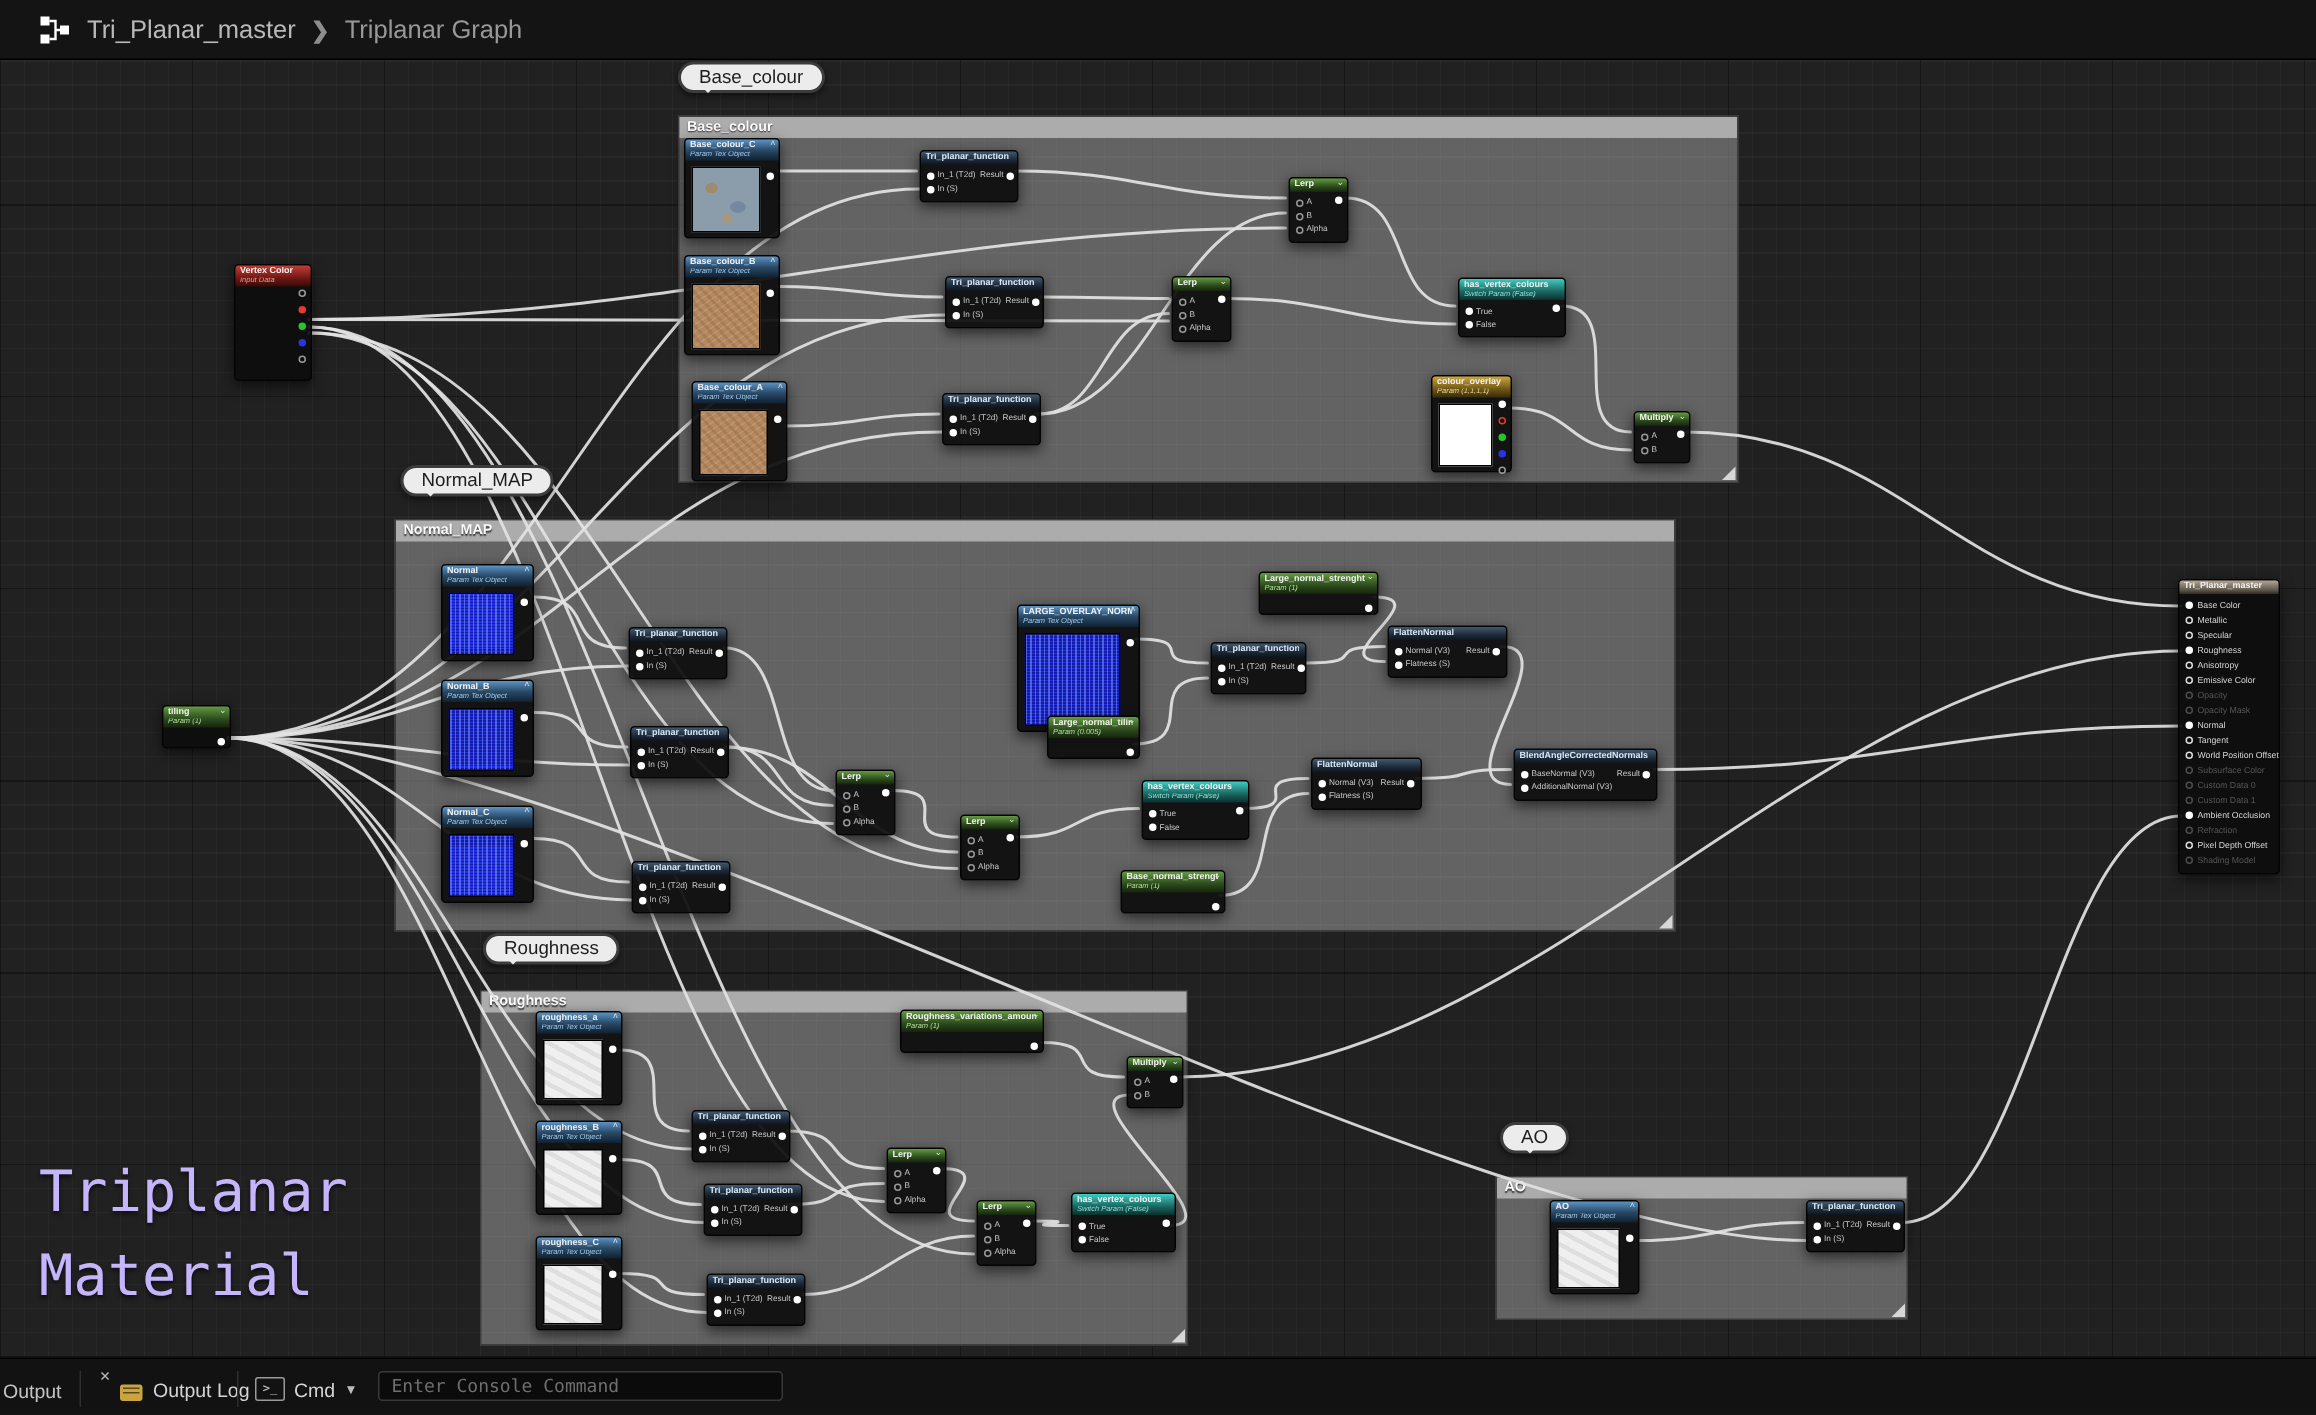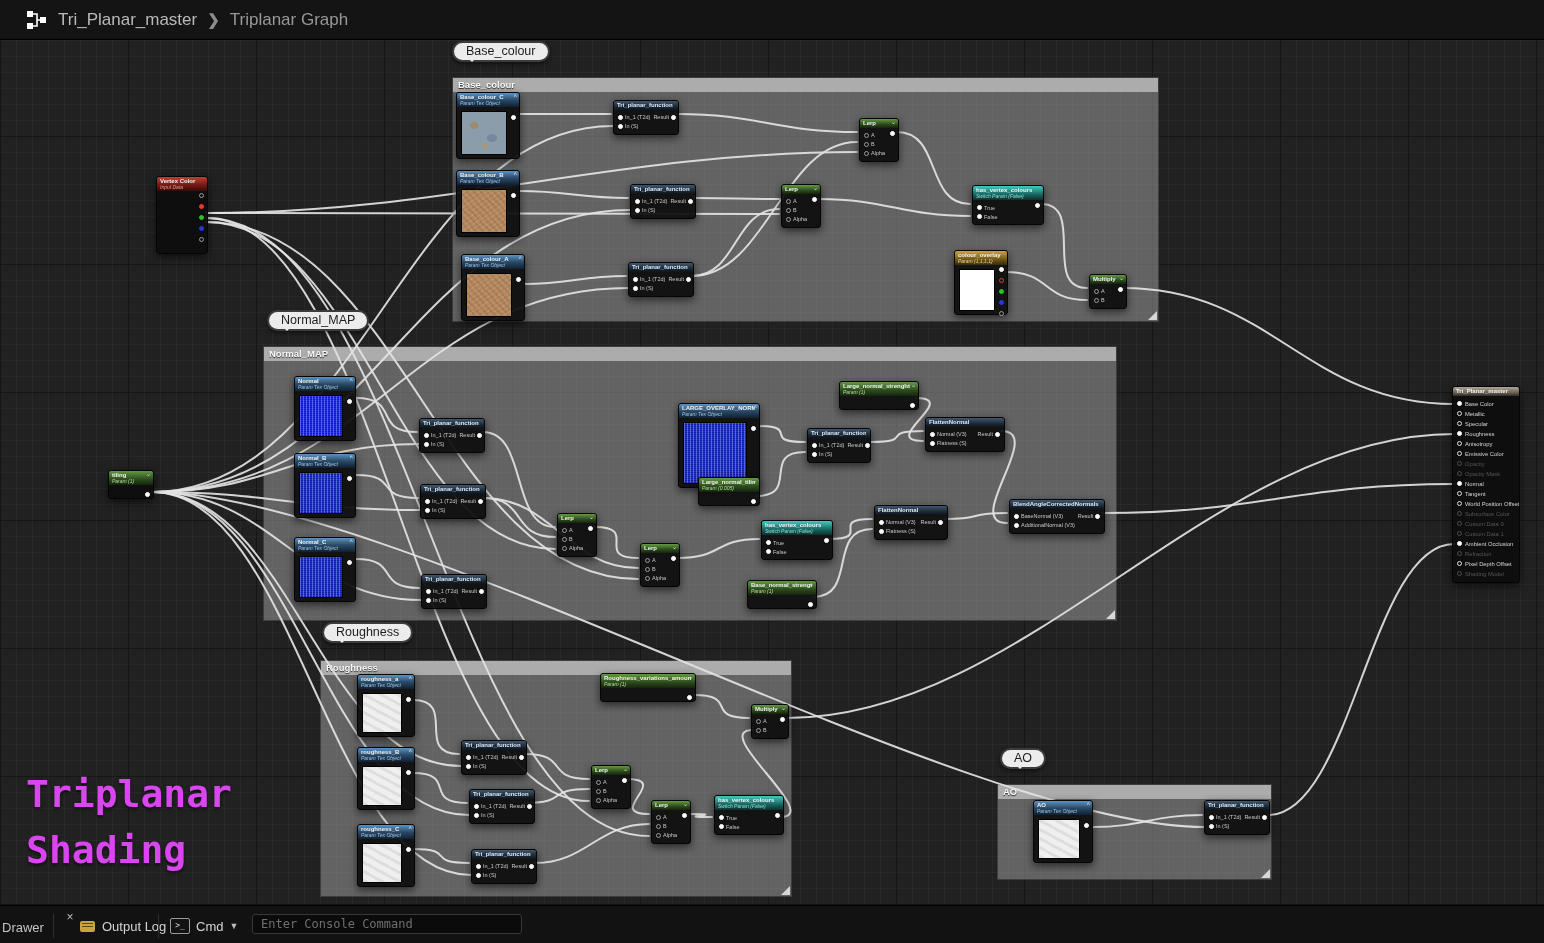--- a/index.html
+++ b/index.html
@@ -17,30 +17,30 @@
   #topbar{position:absolute;left:0;top:0;width:100%;height:40px;background:#141414;border-bottom:1px solid #000;z-index:10;display:flex;align-items:center;gap:10px;padding-left:26px;box-sizing:border-box;}
   #topbar .crumb1{color:#b9b9b9;font-size:17px;}
   #topbar .sep{color:#8d8d8d;font-size:15px;font-weight:700;}
   #topbar .crumb2{color:#989898;font-size:17px;}
   .glyph-graph{width:22px;height:20px;display:inline-block;}
   
   #bottombar{position:absolute;left:0;top:905px;width:100%;height:38px;background:#121212;border-top:1px solid #000;z-index:10;color:#cfcfcf;}
   #bottombar .drawer{position:absolute;left:2px;top:14px;font-size:13px;color:#c4c4c4;}
   #bottombar .closex{position:absolute;left:62px;top:4px;font-size:12px;color:#bbb;width:16px;text-align:center;cursor:pointer;}
   #bottombar .vdiv{position:absolute;top:8px;width:1px;height:24px;background:#2e2e2e;}
-  #bottombar .outlog{position:absolute;left:80px;top:13px;font-size:13px;color:#d4d4d4;display:flex;gap:7px;align-items:center;}
+  #bottombar .outlog{position:absolute;left:80px;top:13px;font-size:13px;color:#d4d4d4;display:flex;gap:7px;align-items:flex-end;}
   .loggy{width:15px;height:11px;background:#caa53f;border-radius:2px;position:relative;}
   .loggy::after{content:"";position:absolute;left:2px;top:2px;right:2px;height:1px;background:#5a4a14;box-shadow:0 3px 0 #5a4a14;}
   #bottombar .cmdbox{position:absolute;left:170px;top:12px;display:flex;align-items:center;gap:6px;font-size:13px;color:#d4d4d4;}
   .cmdicon{width:18px;height:14px;border:1px solid #9a9a9a;border-radius:2px;font-size:8px;line-height:13px;text-align:center;color:#cfcfcf;font-family:"DejaVu Sans Mono",monospace;}
   .chevdn{font-size:9px;color:#bbb;}
   #console-input{position:absolute;left:252px;top:8px;width:252px;height:18px;background:#0b0b0b;border:1px solid #383838;border-radius:3px;color:#8a8a8a;font-size:12px;font-family:"DejaVu Sans Mono",monospace;padding:0 8px;}
   #console-input::placeholder{color:#6f6f6f;}
   
-  #watermark{position:absolute;left:26px;top:766px;z-index:1;color:#d946ef;font-family:"DejaVu Sans Mono",monospace;font-weight:700;font-size:38px;line-height:56px;letter-spacing:0px;text-shadow:0 2px 3px rgba(0,0,0,.6);}
+  #watermark{position:absolute;left:26px;top:766px;z-index:1;color:#c4b5fd;font-family:"DejaVu Sans Mono",monospace;font-weight:400;font-size:38px;line-height:56px;letter-spacing:0px;text-shadow:0 2px 3px rgba(0,0,0,.6);}
   
   .comment{position:absolute;background:rgba(154,154,154,.55);border:1px solid rgba(45,45,45,.7);z-index:1;}
   .comment::after{content:"";position:absolute;right:1px;bottom:1px;border-left:9px solid transparent;border-bottom:9px solid rgba(235,235,235,.85);}
   .chdr{height:14px;background:rgba(190,190,190,.8);color:#fbfbfb;font-size:9.5px;font-weight:700;line-height:14px;padding:0 5px;text-shadow:0 1px 1px rgba(0,0,0,.75);white-space:nowrap;overflow:hidden;}
   
   .bubble{position:absolute;z-index:4;background:#ececec;border:2px solid #3c3c3c;border-radius:12px;padding:1px 12px 2px;font-size:12.5px;color:#1d1d1d;box-shadow:0 2px 4px rgba(0,0,0,.5);white-space:nowrap;}
   .bubble::after{content:"";position:absolute;left:12px;bottom:-8px;border:6px solid transparent;border-top-color:#ececec;}
   
   #wires{position:absolute;left:0;top:0;z-index:2;pointer-events:none;}
   
@@ -97,21 +97,21 @@
       <rect x="14" y="7" width="6" height="6" fill="#fff"></rect>
       <path d="M7 4 L11 4 L11 10 L14 10 M7 16 L11 16 L11 10" stroke="#fff" stroke-width="1.6" fill="none"></path>
     </svg>
     <span class="crumb1">Tri_Planar_master</span>
     <span class="sep">❯</span>
     <span class="crumb2">Triplanar Graph</span>
   </div>
 
   <div id="watermark">
     <div>Triplanar</div>
-    <div>Shading</div>
+    <div>Material</div>
   </div>
 
   <svg id="wires" width="1544" height="943">
       <path d="M 206 213 C 446 213, 617 152, 857 152" fill="none" stroke="#e3e3e3" stroke-width="2" stroke-linecap="round" opacity="0.92"></path>
       <path d="M 206 213 C 446 213, 539 214, 779 214" fill="none" stroke="#e3e3e3" stroke-width="2" stroke-linecap="round" opacity="0.92"></path>
       <path d="M 206 222 C 363.05 222, 397.95 549, 555 549" fill="none" stroke="#e3e3e3" stroke-width="2" stroke-linecap="round" opacity="0.92"></path>
       <path d="M 206 222 C 400.4 222, 443.6 579, 638 579" fill="none" stroke="#e3e3e3" stroke-width="2" stroke-linecap="round" opacity="0.92"></path>
       <path d="M 206 218 C 378.35 218, 416.65 801, 589 801" fill="none" stroke="#e3e3e3" stroke-width="2" stroke-linecap="round" opacity="0.92"></path>
       <path d="M 206 218 C 405.35 218, 449.65 836, 649 836" fill="none" stroke="#e3e3e3" stroke-width="2" stroke-linecap="round" opacity="0.92"></path>
       <path d="M 152 492 C 359.45000000000005 492, 405.54999999999995 126, 613 126" fill="none" stroke="#e3e3e3" stroke-width="2" stroke-linecap="round" opacity="0.92"></path>
@@ -1022,21 +1022,21 @@
           </div>
         </div>
       </div>
       <div class="bubble" style="left: 452px; top: 41px;">Base_colour</div>
       <div class="bubble" style="left: 267px; top: 310px;">Normal_MAP</div>
       <div class="bubble" style="left: 322px; top: 622px;">Roughness</div>
       <div class="bubble" style="left: 1000px; top: 748px;">AO</div>
     </div>
 
   <div id="bottombar">
-    <span class="drawer">Drawer</span>
+    <span class="drawer">Output</span>
     <span class="closex">×</span>
     <span class="vdiv" style="left:53px"></span>
     <span class="outlog">
       <span class="loggy"></span>
       <span>Output Log</span>
     </span>
     <span class="vdiv" style="left:158px"></span>
     <span class="cmdbox">
       <span class="cmdicon">&gt;_</span>
       <span>Cmd</span>

